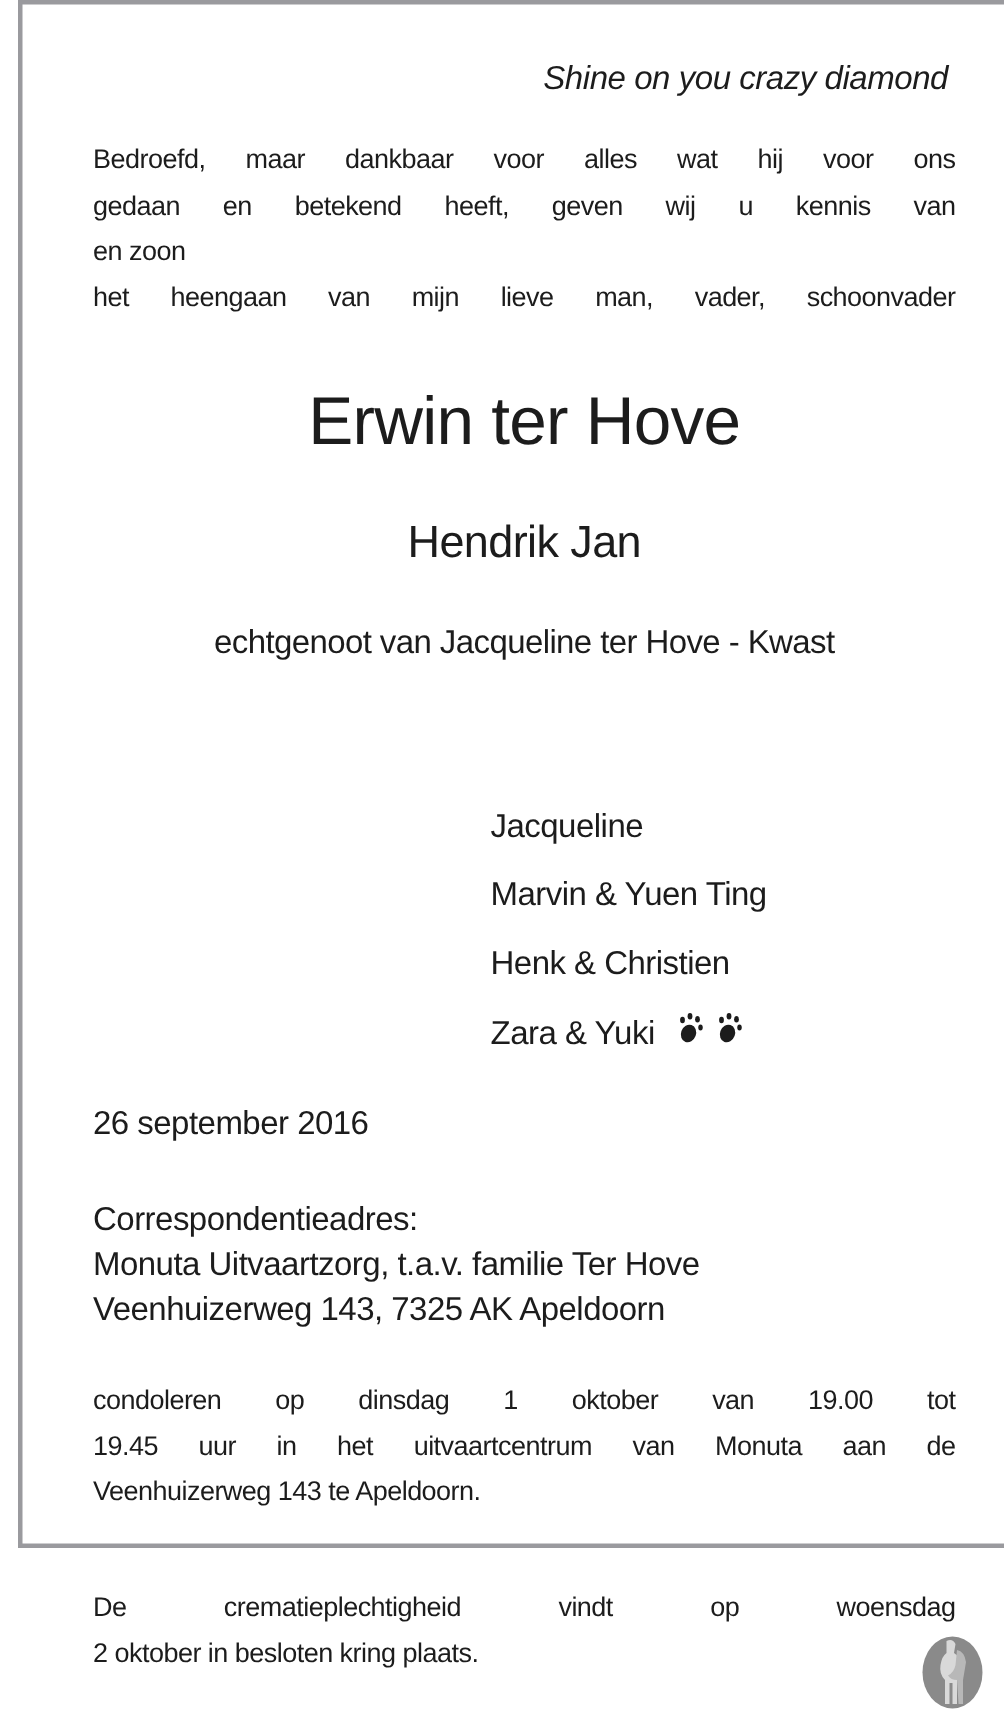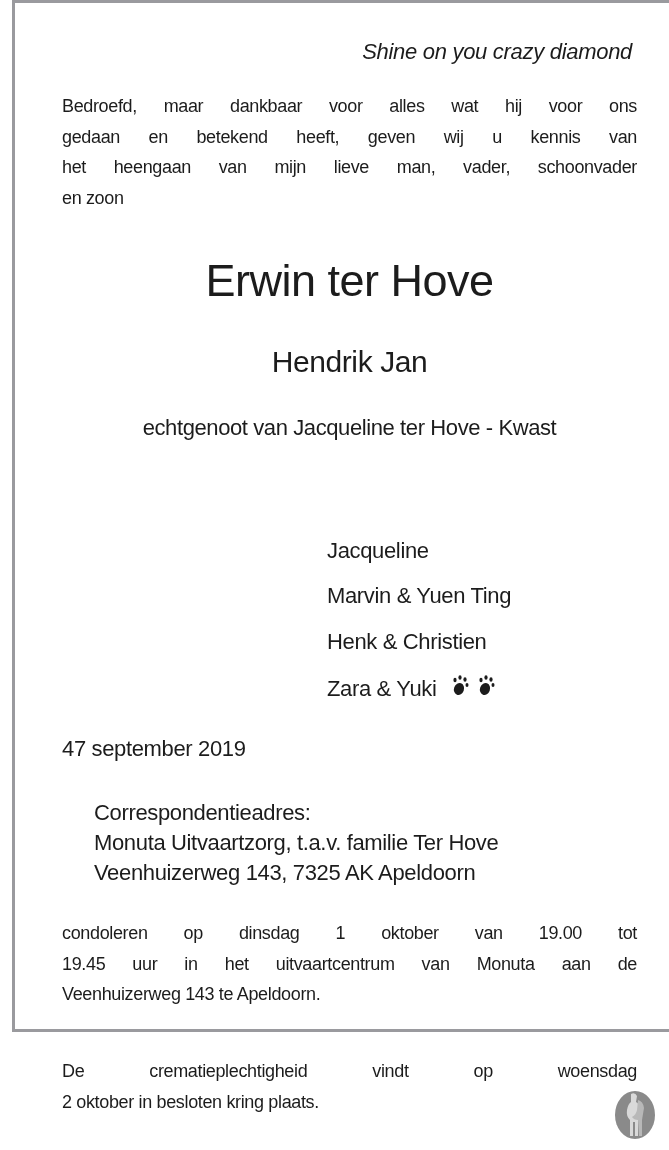--- a/index.html
+++ b/index.html
@@ -48,22 +48,22 @@
 </head>
 <body>
 
 <div class="frame">
 
   <p class="abs motto">Shine on you crazy diamond</p>
 
   <div class="abs body-text" style="top:88px;">
     <span class="line">Bedroefd, maar dankbaar voor alles wat hij voor ons</span>
     <span class="line">gedaan en betekend heeft, geven wij u kennis van</span>
+    <span class="line last">en zoon</span>
     <span class="line">het heengaan van mijn lieve man, vader, schoonvader</span>
-    <span class="line last">en zoon</span>
   </div>
 
   <p class="abs name">Erwin ter Hove</p>
   <p class="abs given">Hendrik Jan</p>
   <p class="abs spouse">echtgenoot van Jacqueline ter Hove - Kwast</p>
 
 
   <p class="abs family" style="top:535px;">Jacqueline</p>
   <p class="abs family" style="top:580px;">Marvin &amp; Yuen Ting</p>
   <p class="abs family" style="top:626px;">Henk &amp; Christien</p>
@@ -80,23 +80,23 @@
           <ellipse cx="35" cy="14" rx="5" ry="6" transform="rotate(20 35 14)"></ellipse>
           <ellipse cx="31" cy="5" rx="1.6" ry="2.2"></ellipse>
           <ellipse cx="36" cy="2.5" rx="1.6" ry="2.2"></ellipse>
           <ellipse cx="41" cy="4.5" rx="1.6" ry="2.2"></ellipse>
           <ellipse cx="43" cy="10" rx="1.5" ry="2"></ellipse>
         </g>
       </svg>
     </span>
   </div>
 
-  <p class="abs plain" style="top:733px;">47 september 2019</p>
+  <p class="abs plain" style="top:733px;">26 september 2016</p>
 
-  <div class="abs plain" style="top:795px; line-height:30px;margin-left:32px;">
+  <div class="abs plain" style="top:795px; line-height:30px;">
     <div>Correspondentieadres:</div>
     <div>Monuta Uitvaartzorg, t.a.v. familie Ter Hove</div>
     <div>Veenhuizerweg 143, 7325 AK  Apeldoorn</div>
   </div>
 
   <div class="abs body-text" style="top:915px;">
     <span class="line">condoleren op dinsdag 1 oktober van 19.00 tot</span>
     <span class="line">19.45 uur in het uitvaartcentrum van Monuta aan de</span>
     <span class="line last">Veenhuizerweg 143 te Apeldoorn.</span>
   </div>

